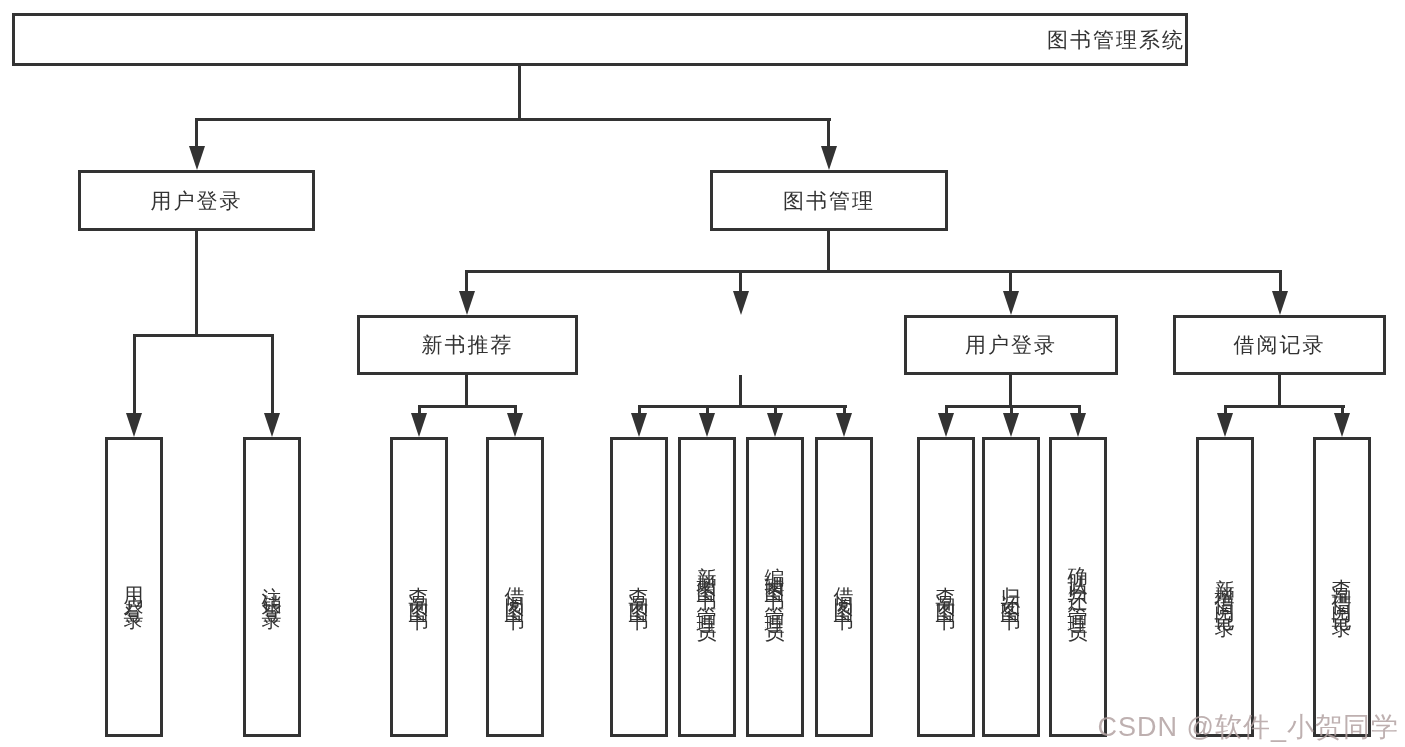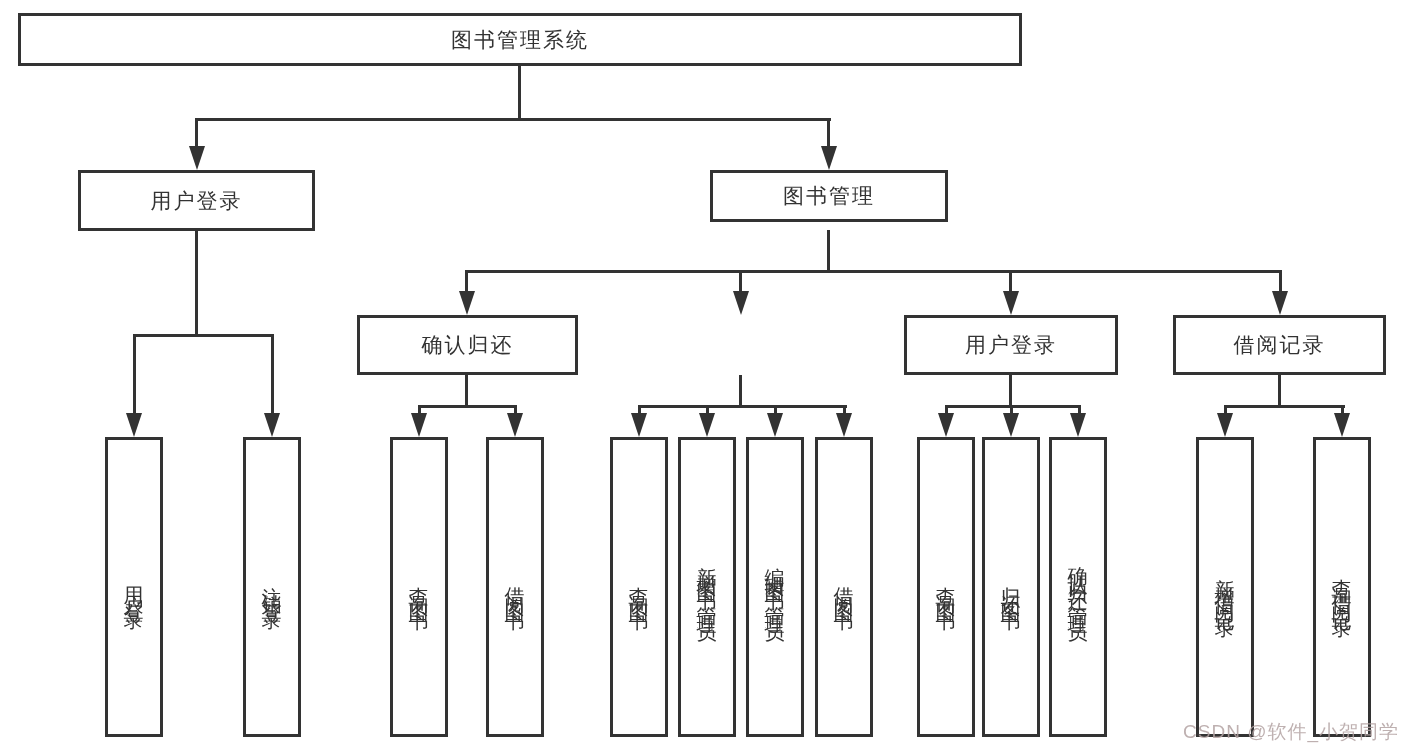--- a/index.html
+++ b/index.html
@@ -18,21 +18,21 @@
     font-size:20px;letter-spacing:8px;line-height:1;white-space:nowrap;
   }
   .vl{position:absolute;width:3px;background:#333333;}
   .hl{position:absolute;height:3px;background:#333333;}
   .ar{
     position:absolute;width:0;height:0;
     border-left:8px solid transparent;border-right:8px solid transparent;
     border-top:24px solid #333333;
   }
   .watermark{
-    position:absolute;right:6px;bottom:2px;font-size:19px;color:#b3a3a3;
+    position:absolute;right:6px;bottom:2px;font-size:27px;color:#b3a3a3;
     opacity:.85;white-space:nowrap;letter-spacing:1px;
   }
 </style>
 </head>
 <body>
 
 <div class="stage">
 
   <div class="vl" style="left:518px;top:65px;height:55px;"></div>
   <div class="hl" style="left:196px;top:118px;width:635px;"></div>
@@ -86,33 +86,33 @@
   <div class="ar" style="left:1003px;top:413px;"></div>
   <div class="ar" style="left:1070px;top:413px;"></div>
 
   <div class="vl" style="left:1278px;top:375px;height:32px;"></div>
   <div class="hl" style="left:1224px;top:405px;width:121px;"></div>
   <div class="vl" style="left:1224px;top:405px;height:12px;"></div>
   <div class="vl" style="left:1341px;top:405px;height:12px;"></div>
   <div class="ar" style="left:1217px;top:413px;"></div>
   <div class="ar" style="left:1334px;top:413px;"></div>
 
-  <div class="box" style="left:18px;top:13px;width:1004px;height:53px;">
+  <div class="box" style="left:12px;top:13px;width:1176px;height:53px;justify-content:flex-end;">
     <span class="lbl">图书管理系统</span>
   </div>
 
   <div class="box" style="left:78px;top:170px;width:237px;height:61px;">
     <span class="lbl">用户登录</span>
   </div>
-  <div class="box" style="left:710px;top:170px;width:238px;height:52px;">
+  <div class="box" style="left:710px;top:170px;width:238px;height:61px;">
     <span class="lbl">图书管理</span>
   </div>
 
   <div class="box" style="left:357px;top:315px;width:221px;height:60px;">
-    <span class="lbl">确认归还</span>
+    <span class="lbl">新书推荐</span>
   </div>
   <div class="box" style="left:904px;top:315px;width:214px;height:60px;">
     <span class="lbl">用户登录</span>
   </div>
   <div class="box" style="left:1173px;top:315px;width:213px;height:60px;">
     <span class="lbl">借阅记录</span>
   </div>
 
   <div class="box leaf" style="left:105px;top:437px;width:58px;height:300px;">
     <span class="vtxt">用户登录</span>

